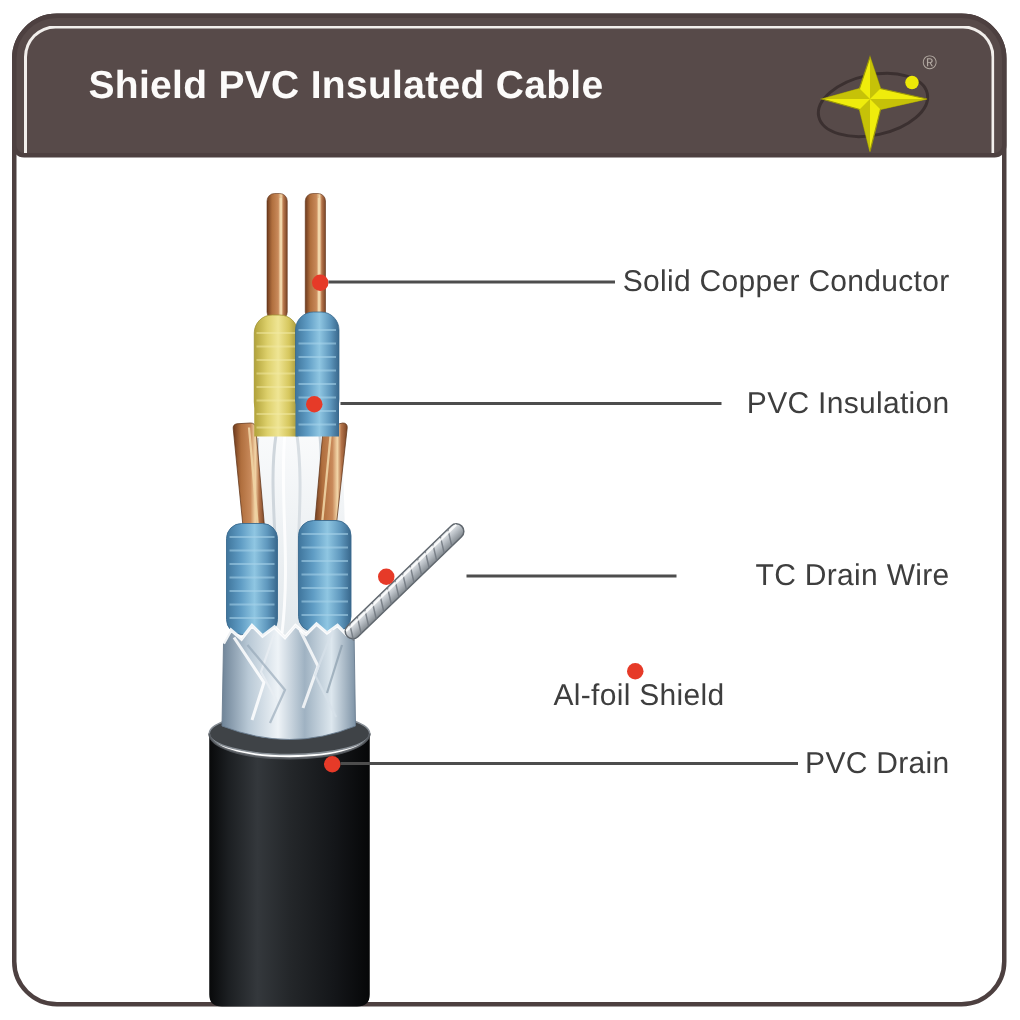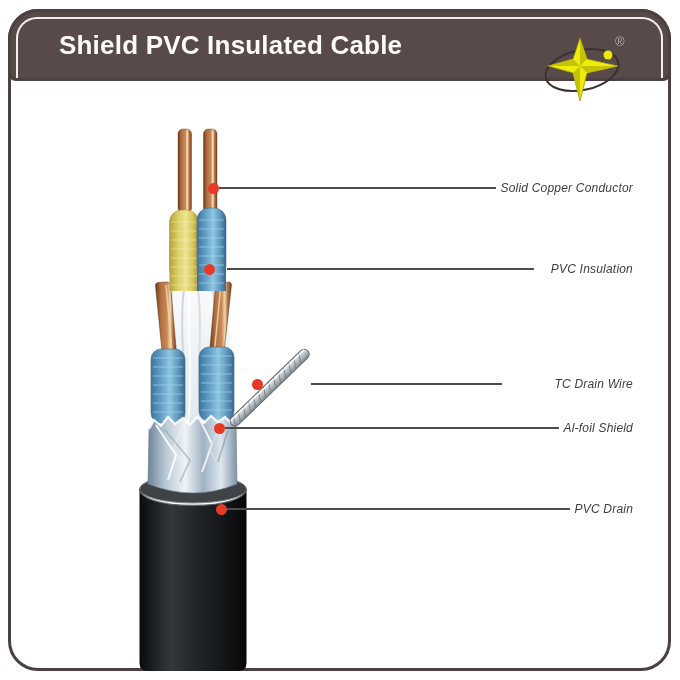--- a/index.html
+++ b/index.html
@@ -8,21 +8,21 @@
     font-family:"Liberation Sans", sans-serif;overflow:hidden;
   }
   
   .frame{
     position:absolute;left:8px;top:9px;width:663px;height:662px;
     box-sizing:border-box;border:3px solid #4d4040;border-radius:30px;
     background:#ffffff;z-index:1;
   }
   
   .header{
-    position:absolute;left:8px;top:9px;width:663px;height:72px;
+    position:absolute;left:8px;top:9px;width:663px;height:96px;
     box-sizing:border-box;background:#574a49;border:3px solid #4d4040;
     border-radius:30px 30px 8px 8px;z-index:4;
   }
   .header-inner-line{
     position:absolute;left:5px;right:5px;top:5px;bottom:0;
     border:2px solid #f2efec;border-bottom:none;
     border-radius:21px 21px 0 0;
   }
   .title{
     position:absolute;left:48px;top:50%;transform:translateY(-50%);
@@ -34,22 +34,22 @@
   .cable-svg{position:absolute;left:0;top:0;z-index:2;}
   
   .callout{
     position:absolute;display:flex;align-items:center;height:12px;z-index:3;
   }
   .callout .dot{
     width:11px;height:11px;border-radius:50%;background:#e63a28;flex:none;
   }
   .callout .cline{flex:1;height:2px;background:#4d4d4d;}
   .callout .ctext{
-    flex:none;padding-left:5px;font-size:12px;color:#3e3e3e;
-    white-space:nowrap;letter-spacing:0.2px;font-style:italic;
+    flex:none;padding-left:5px;font-size:20px;color:#3e3e3e;
+    white-space:nowrap;letter-spacing:0.2px;
   }
 </style>
 </head>
 <body>
 
 <div class="frame"></div>
 
 <svg class="cable-svg" width="680" height="680" viewBox="0 0 680 680">
   <defs>
     <linearGradient id="copper" x1="0" y1="0" x2="1" y2="0">
@@ -222,21 +222,21 @@
 <div class="callout" style="left:204px;top:263px;width:429px;gap:12px;">
   <span class="dot"></span>
   <span class="cline"></span>
   <span class="ctext">PVC Insulation</span>
 </div>
 <div class="callout" style="left:252px;top:378px;width:381px;gap:48px;">
   <span class="dot"></span>
   <span class="cline"></span>
   <span class="ctext">TC Drain Wire</span>
 </div>
-<div class="callout" style="left:214px;top:422px;width:419px;">
+<div class="callout" style="left:214px;top:442px;width:419px;flex-direction:column;">
   <span class="dot"></span>
   <span class="cline"></span>
   <span class="ctext">Al-foil Shield</span>
 </div>
 <div class="callout" style="left:216px;top:503px;width:417px;">
   <span class="dot"></span>
   <span class="cline"></span>
   <span class="ctext">PVC Drain</span>
 </div>
 

